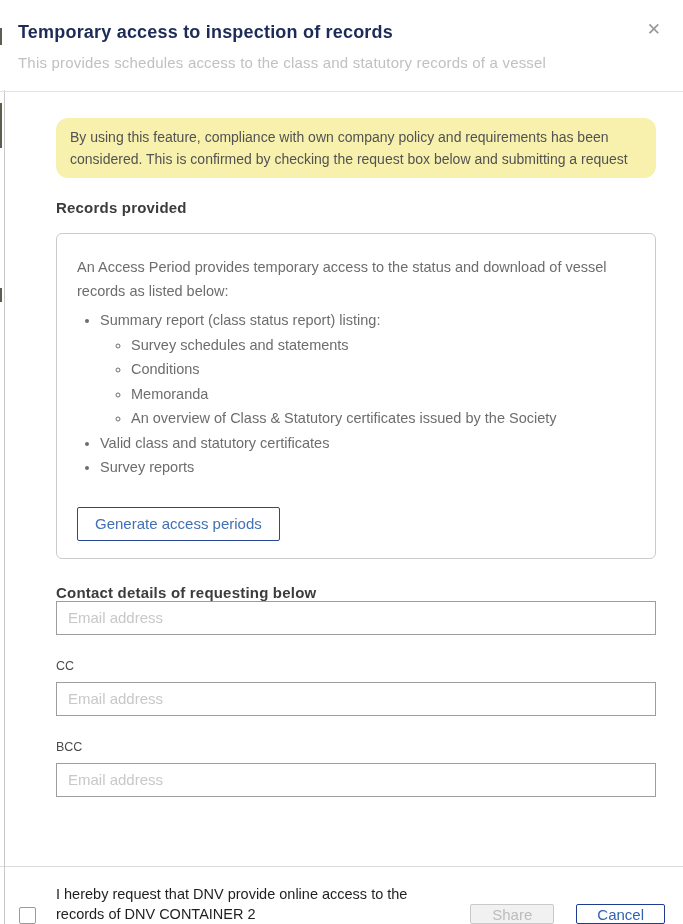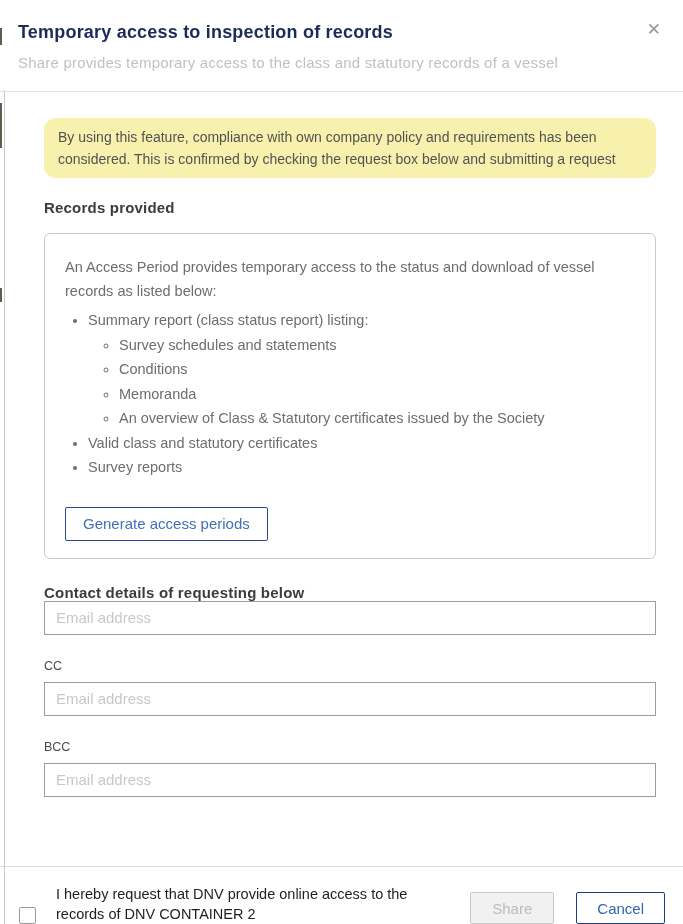--- a/index.html
+++ b/index.html
@@ -9,21 +9,21 @@
     display:flex;flex-direction:column;overflow:hidden;
   }
   
   .header{position:relative;height:92px;box-sizing:border-box;
     padding:15px 88px 0 18px;border-bottom:1px solid #e3e3e3;}
   .title{font-size:18px;font-weight:700;color:#1d2c57;margin:7px 0 11px;letter-spacing:.2px;}
   .subtitle{font-size:15px;color:#c1c1c1;letter-spacing:.2px;}
   .close-btn{position:absolute;top:19px;right:20px;background:none;border:none;
     color:#9a9a9a;font-size:17px;line-height:1;cursor:pointer;padding:2px;font-family:inherit;}
   
-  .body{flex:1;padding:0 27px 0 44px;box-sizing:border-box;}
+  .body{flex:1;padding:0 27px 0 44px;box-sizing:border-box;margin-left:12px;}
   .notice{margin-top:26px;background:#f8f1ae;border-radius:12px;
     padding:8px 18px 8px 14px;font-size:14px;line-height:22px;color:#525252;}
   .section-heading{font-size:15px;font-weight:700;color:#3c3c3c;margin:21px 0 0;letter-spacing:.2px;}
   .records-panel{margin-top:17px;border:1px solid #cbcbcb;border-radius:6px;
     padding:21px 20px 17px 20px;box-sizing:border-box;}
   .intro{font-size:14.5px;color:#6d6d6d;line-height:24px;margin:0;}
   ul.l1{margin:5px 0 0;padding-left:23px;color:#6d6d6d;font-size:14.5px;
     line-height:24.5px;list-style:disc;}
   ul.l2{margin:0;padding-left:31px;list-style:circle;}
   .generate-btn{margin-top:27px;background:#fff;border:1px solid #2a4896;border-radius:2px;
@@ -34,21 +34,21 @@
   .email-input{width:100%;height:34px;box-sizing:border-box;border:1px solid #9d9d9d;
     padding:0 11px;font-size:15px;color:#444;font-family:Liberation Sans, sans-serif;background:#fff;border-radius:0;}
   .email-input::placeholder{color:#c8c8c8;}
   
   .footer{border-top:1px solid #dcdcdc;height:58px;box-sizing:border-box;
     display:flex;align-items:flex-end;padding:10px 18px 0 19px;gap:11px;}
   .checkbox{width:17px;height:17px;box-sizing:border-box;border:1px solid #9b9b9b;
     border-radius:2px;margin-top:2px;background:#fff;flex:0 0 auto;cursor:pointer;}
   .check-label{margin-left:9px;width:404px;font-size:14.5px;line-height:20px;color:#1f1f1f;}
   .spacer{flex:1;}
-  .btn{height:32px;font-size:15px;border-radius:2px;font-family:inherit;cursor:pointer;}
+  .btn{height:20px;font-size:15px;border-radius:2px;font-family:inherit;cursor:pointer;}
   .btn-share{padding:0 21px;background:#f1f1f1;border:1px solid #c9c9c9;color:#bcbcbc;margin-right:11px;}
   .btn-cancel{padding:0 20px;background:#fff;border:1px solid #1e3d8e;color:#3164b0;}
   
   .edge-vline{position:absolute;left:4px;top:90px;bottom:0;width:1px;background:#c9c9c9;}
   .edge-dark{position:absolute;left:0;width:2px;background:#5d5d50;}
   .edge-dark.a{top:28px;height:17px;}
   .edge-dark.b{top:103px;height:45px;}
   .edge-dark.c{top:288px;height:14px;}
 </style>
 </head>
@@ -56,21 +56,21 @@
 
 <div class="dialog">
 
   <div class="edge-vline"></div>
   <div class="edge-dark a"></div>
   <div class="edge-dark b"></div>
   <div class="edge-dark c"></div>
 
   <div class="header">
     <div class="title">Temporary access to inspection of records</div>
-    <div class="subtitle">Share provides temporary access to the class and statutory records of a vessel</div>
+    <div class="subtitle">This provides schedules access to the class and statutory records of a vessel</div>
     <button class="close-btn">✕</button>
   </div>
 
   <div class="body">
 
     <div class="notice">By using this feature, compliance with own company policy and requirements has been considered. This is confirmed by checking the request box below and submitting a request</div>
 
     <div class="section-heading">Records provided</div>
 
     <div class="records-panel">

